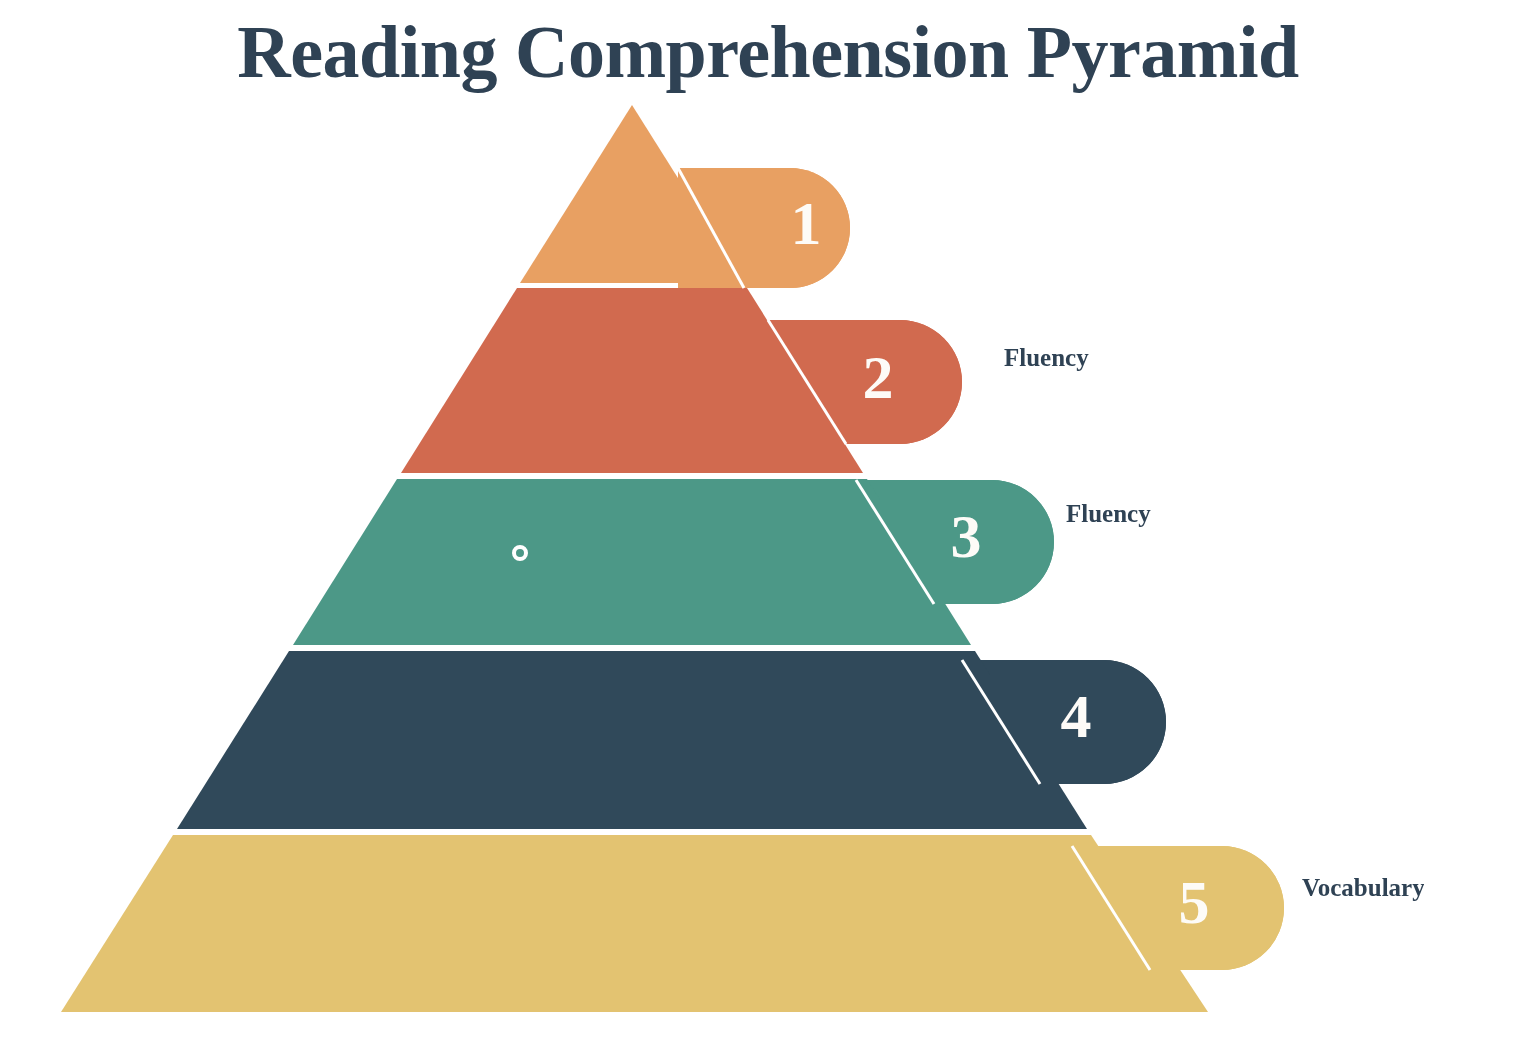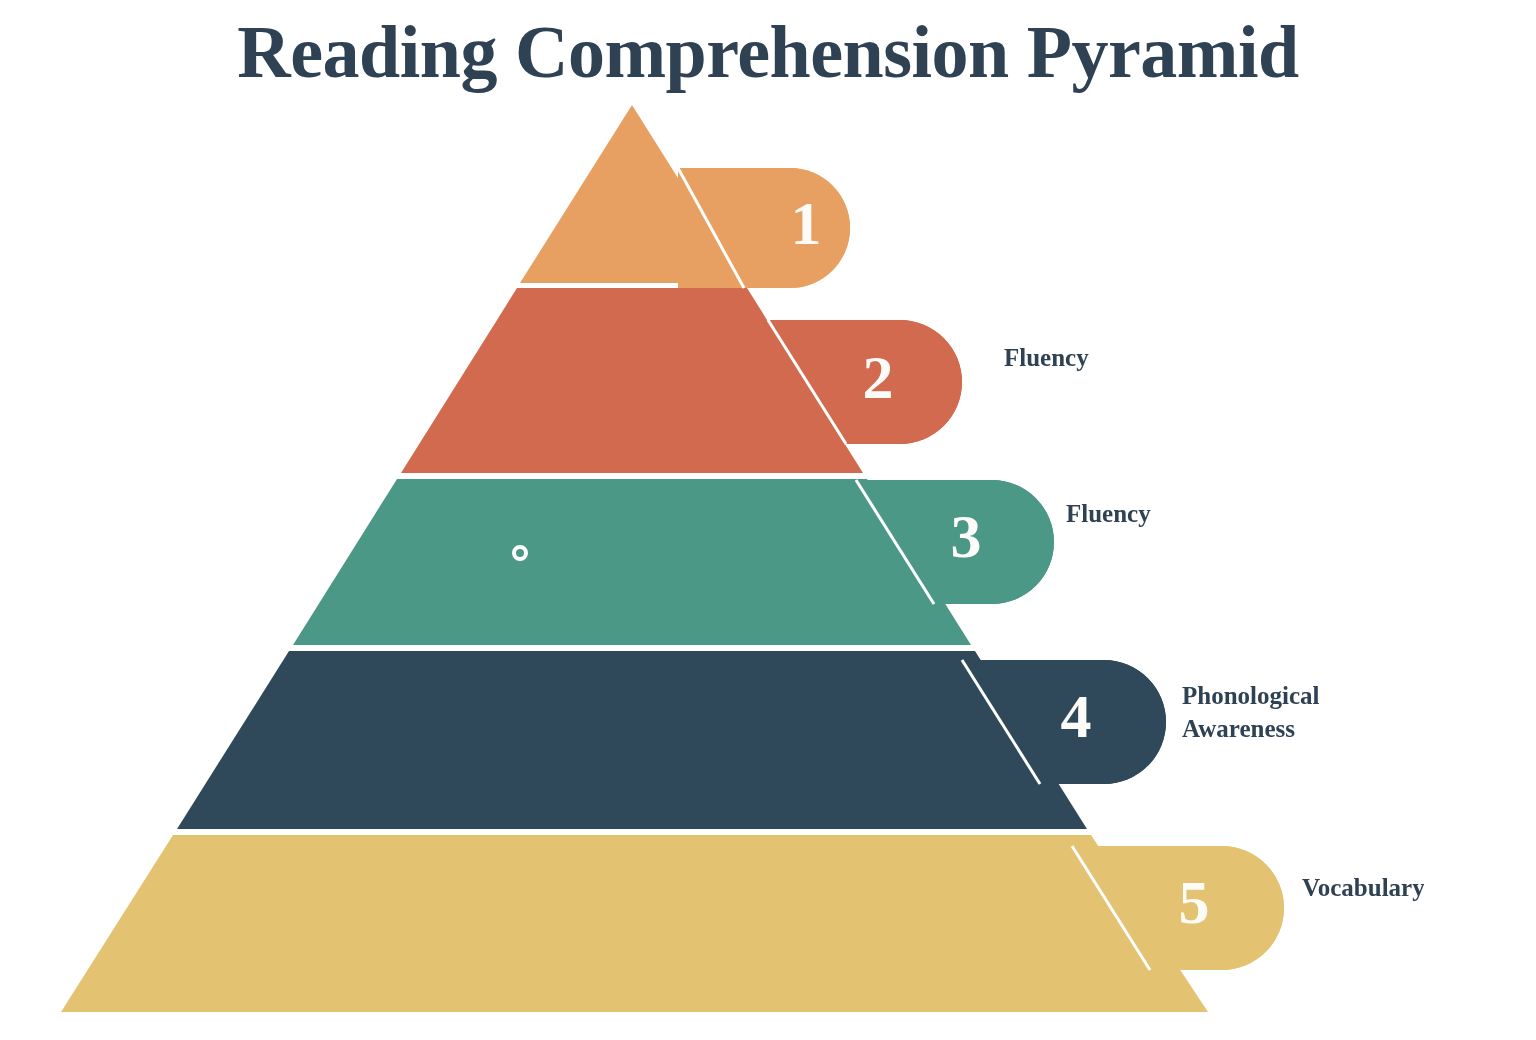--- a/index.html
+++ b/index.html
@@ -125,20 +125,18 @@
     <text class="bar-number" x="966" y="543">3</text>
     <text class="bar-number" x="1076" y="723">4</text>
     <text class="bar-number" x="1194" y="909">5</text>
   </svg>
 
 
   <div class="side-label" style="left:1004px; top:342px;">Fluency</div>
 
   <div class="side-label" style="left:1066px; top:498px;">Fluency</div>
 
-  <div class="side-label two-line" style="left:1182px; top:680px;">Phonological
-Awareness</div>
 
   <div class="side-label" style="left:1302px; top:872px;text-align:center;">Vocabulary</div>
 
   <div id="marker-dot" style="left:512px; top:545px;"></div>
 
 </div>
 
 </body></html>

